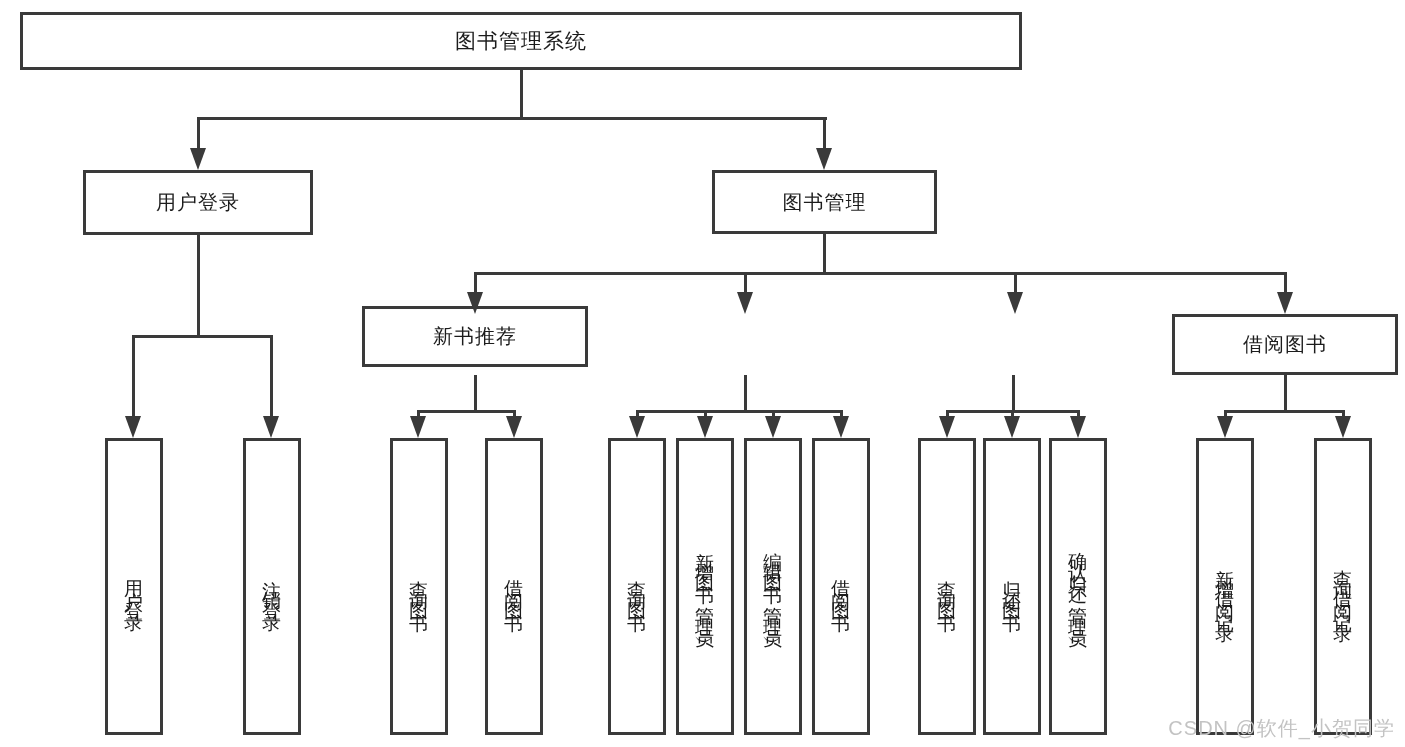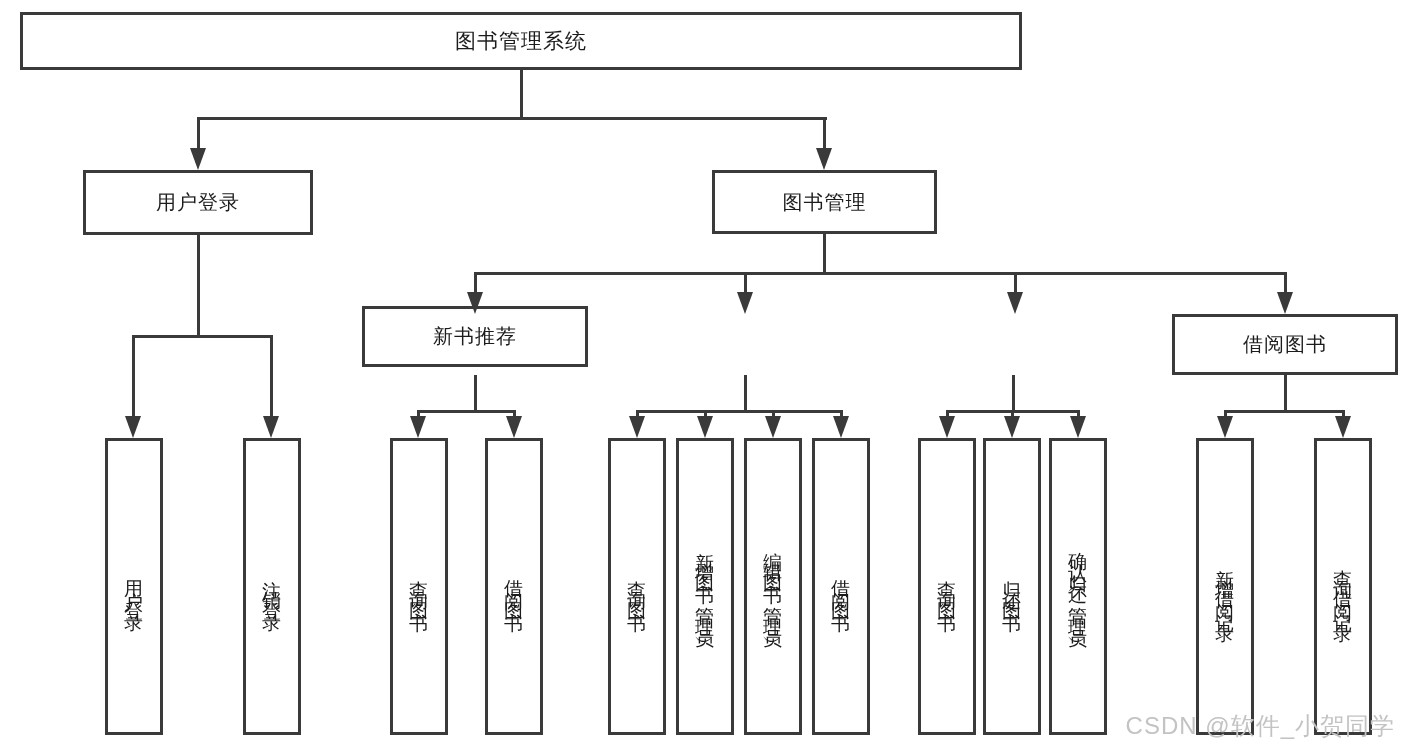--- a/index.html
+++ b/index.html
@@ -30,21 +30,21 @@
     font-size:19px;letter-spacing:11px;line-height:1;white-space:nowrap;
   }
   .vline{position:absolute;width:3px;background:var(--line);}
   .hline{position:absolute;height:3px;background:var(--line);}
   .arrow{
     position:absolute;width:0;height:0;
     border-left:8px solid transparent;border-right:8px solid transparent;
     border-top:22px solid var(--line);
   }
   .watermark{
-    position:absolute;right:10px;bottom:5px;font-size:24px;color:var(--wm);
+    position:absolute;right:10px;bottom:5px;font-size:20px;color:var(--wm);
     letter-spacing:1px;
   }
 </style>
 </head>
 <body>
 
 <div class="stage">
 
   <div class="node root" style="left:20px;top:12px;width:1002px;height:58px;">
     <span>图书管理系统</span>

